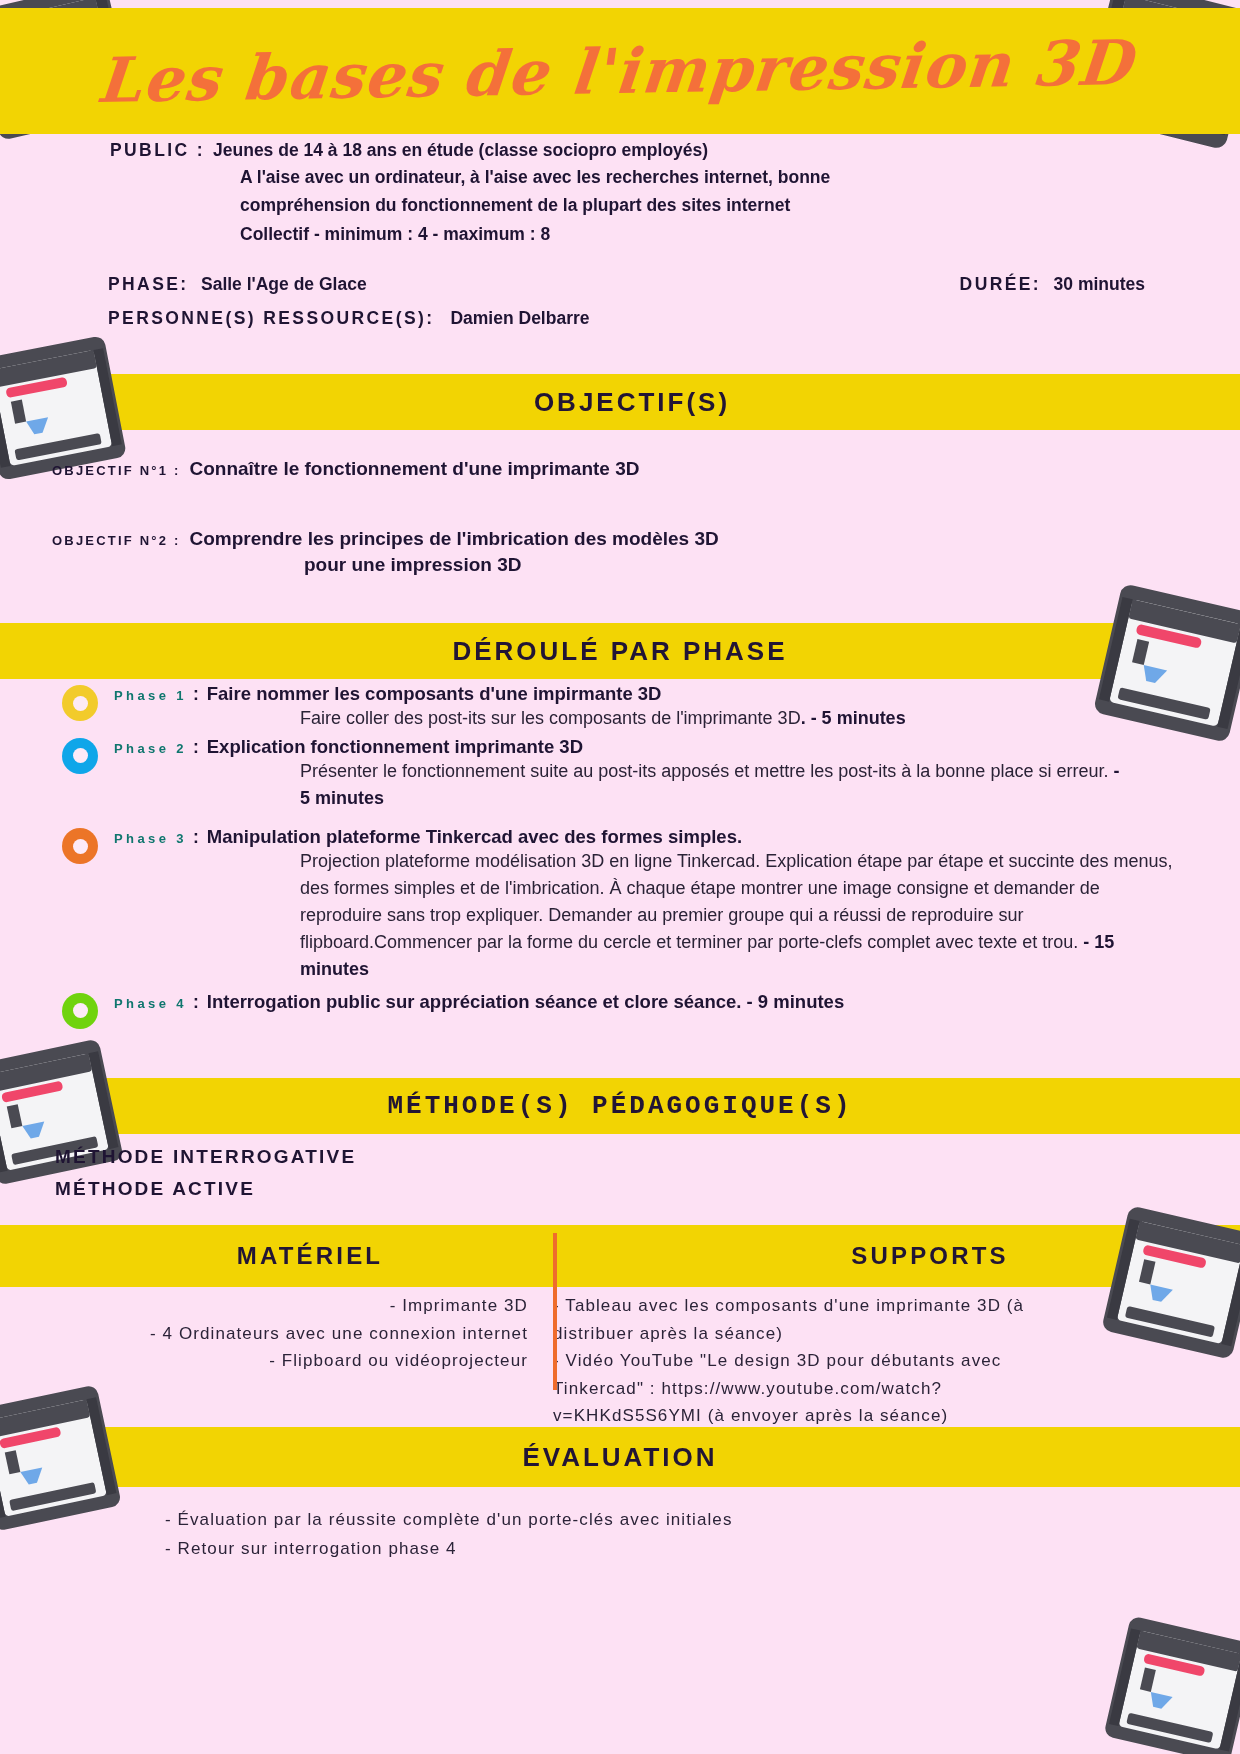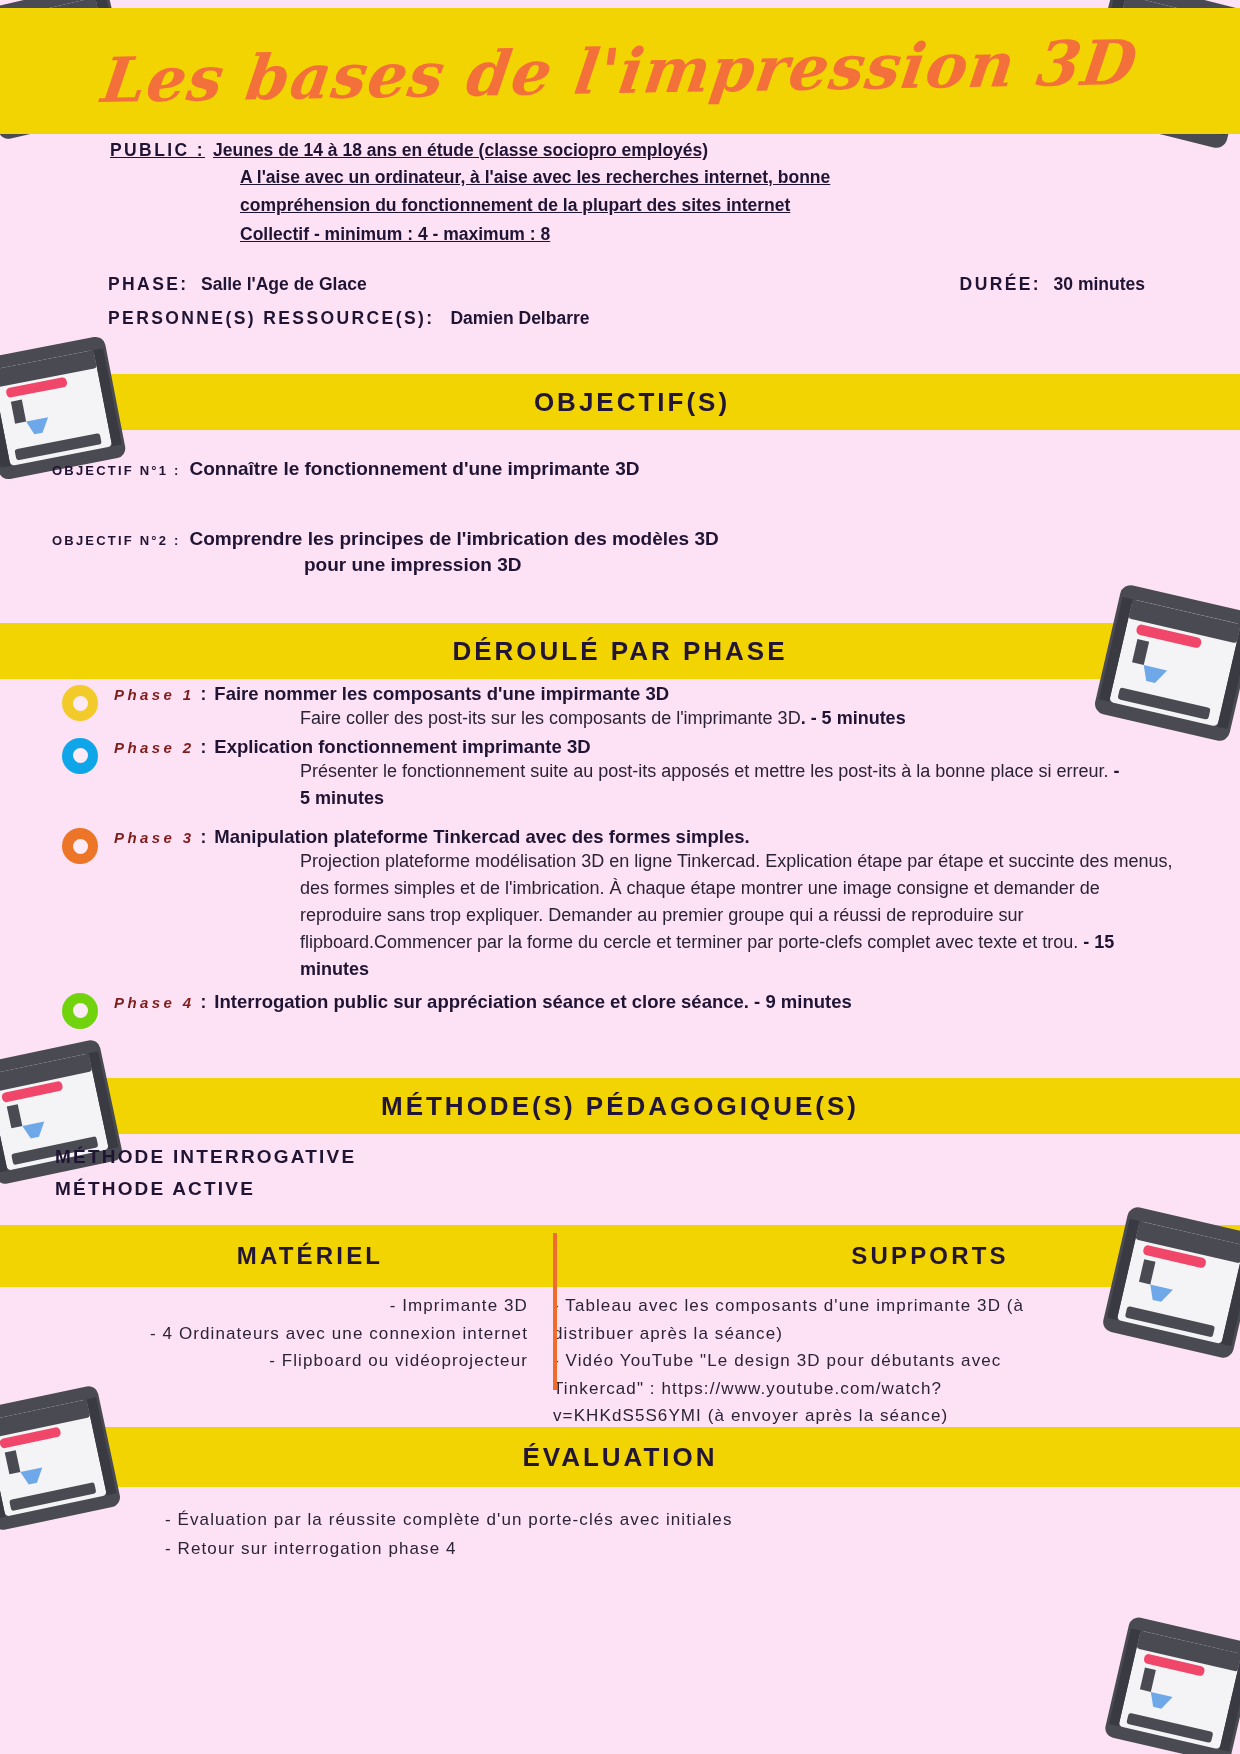--- a/index.html
+++ b/index.html
@@ -26,53 +26,53 @@
   }
   #title-text{
     font-family:"DejaVu Serif", serif;
     font-style:italic;font-weight:bold;
     font-size:62px;color:#f4703a;
     transform:skewX(-9deg) rotate(-1deg);
     white-space:nowrap;letter-spacing:1px;
   }
 
   
-  #header-info{position:absolute;left:0;top:140px;width:1240px;padding:0 0 0 110px;box-sizing:border-box;z-index:3;text-decoration:underline;}
+  #header-info{position:absolute;left:0;top:140px;width:1240px;padding:0 0 0 110px;box-sizing:border-box;z-index:3;}
   .kv-row{display:flex;align-items:flex-start;margin-bottom:2px;}
   .kv-key{font-weight:bold;letter-spacing:2.4px;font-size:17.5px;white-space:nowrap;}
   .kv-val{font-weight:bold;font-size:17.5px;margin-left:8px;}
   .kv-sub{font-weight:bold;font-size:17.5px;margin-left:130px;line-height:1.62;}
 
   #lieu-duree{position:absolute;left:0;top:274px;width:1240px;box-sizing:border-box;padding:0 95px 0 108px;display:flex;justify-content:space-between;align-items:baseline;z-index:3;}
   #personne-row{position:absolute;left:108px;top:308px;display:flex;align-items:baseline;z-index:3;}
 
   
   #band-objectifs{position:absolute;left:0;top:374px;width:1240px;height:56px;margin-left:12px;}
   #band-deroule{position:absolute;left:0;top:623px;width:1240px;height:56px;}
-  #band-methodes{position:absolute;left:0;top:1078px;width:1240px;height:56px;}
+  #band-methodes{position:absolute;left:0;top:1078px;width:1240px;height:56px;font-family:Liberation Mono, monospace;}
   #band-matsup{position:absolute;left:0;top:1225px;width:1240px;height:62px;}
   #band-evaluation{position:absolute;left:0;top:1427px;width:1240px;height:60px;}
 
   
   #objectifs{position:absolute;left:52px;top:458px;width:1100px;z-index:3;}
   .obj-row{display:flex;align-items:baseline;margin-bottom:48px;}
   .obj-key{font-weight:bold;letter-spacing:2.2px;font-size:13px;white-space:nowrap;}
   .obj-val{font-weight:bold;font-size:19px;margin-left:9px;}
   .obj-cont{font-weight:bold;font-size:19px;margin-left:252px;margin-top:-44px;}
 
   
   #phases{position:absolute;left:0;top:683px;width:1240px;z-index:3;}
   .phase{position:relative;padding-left:62px;box-sizing:border-box;}
   .dot{
     position:absolute;left:62px;width:36px;height:36px;border-radius:50%;
     display:flex;align-items:center;justify-content:center;
   }
   .dot .hole{width:15px;height:15px;border-radius:50%;background:#fdeaf7;}
   .phase-line{display:flex;align-items:baseline;padding-left:52px;}
-  .phase-key{font-weight:bold;letter-spacing:3.4px;font-size:15px;white-space:nowrap;color:#7f1d1d;font-style:italic;}
+  .phase-key{font-weight:bold;letter-spacing:3.4px;font-size:13px;white-space:nowrap;color:#0f766e;}
   .phase-colon{font-weight:bold;font-size:17.5px;margin:0 8px 0 6px;}
   .phase-title{font-weight:bold;font-size:18.5px;}
   .phase-desc{
     margin-left:238px;font-size:18px;line-height:1.49;color:#2a2236;
     padding-right:118px;
   }
   .phase-desc b{color:#1f1433;}
 
   
   #methodes{position:absolute;left:55px;top:1146px;z-index:3;}

